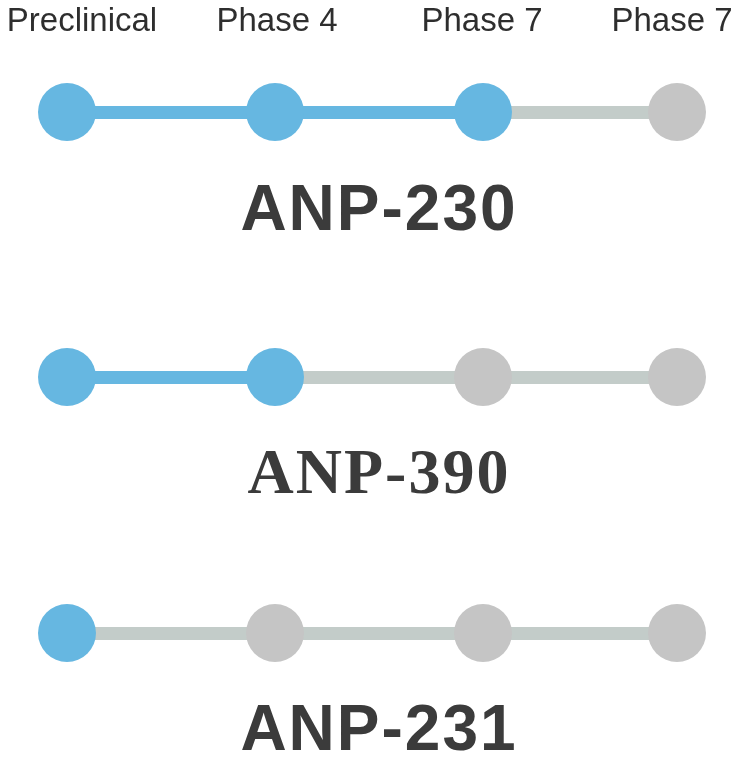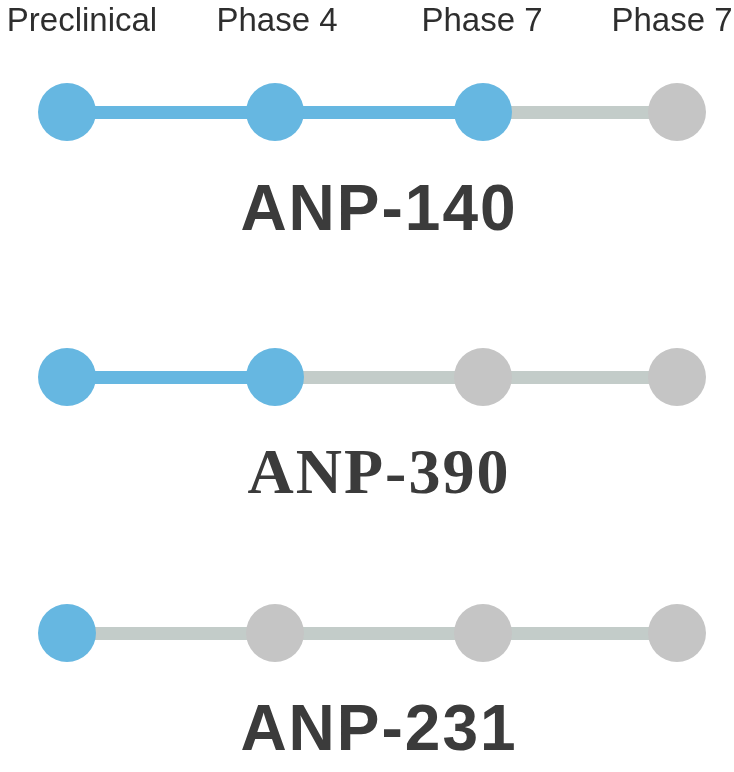--- a/index.html
+++ b/index.html
@@ -66,21 +66,21 @@
     <span class="phase-label" style="left:672px">Phase 7</span>
   </div>
   <div id="rows">
       <div class="row">
         <div class="track-line" style="left: 67px; top: 105.5px; width: 610px;"></div>
         <div class="track-line active" style="left: 67px; top: 105.5px; width: 416px;"></div>
         <div class="stage-dot active" style="left: 38px; top: 83px;"></div>
         <div class="stage-dot active" style="left: 246px; top: 83px;"></div>
         <div class="stage-dot active" style="left: 454px; top: 83px;"></div>
         <div class="stage-dot" style="left: 648px; top: 83px;"></div>
-        <div class="program-label" style="left: 379px; top: 176px;">ANP-140</div>
+        <div class="program-label" style="left: 379px; top: 176px;">ANP-230</div>
       </div>
       <div class="row">
         <div class="track-line" style="left: 67px; top: 370.5px; width: 610px;"></div>
         <div class="track-line active" style="left: 67px; top: 370.5px; width: 208px;"></div>
         <div class="stage-dot active" style="left: 38px; top: 348px;"></div>
         <div class="stage-dot active" style="left: 246px; top: 348px;"></div>
         <div class="stage-dot" style="left: 454px; top: 348px;"></div>
         <div class="stage-dot" style="left: 648px; top: 348px;"></div>
         <div class="program-label" style="left: 379px; top: 440px; font-family: Liberation Serif, serif;">ANP-390</div>
       </div>

